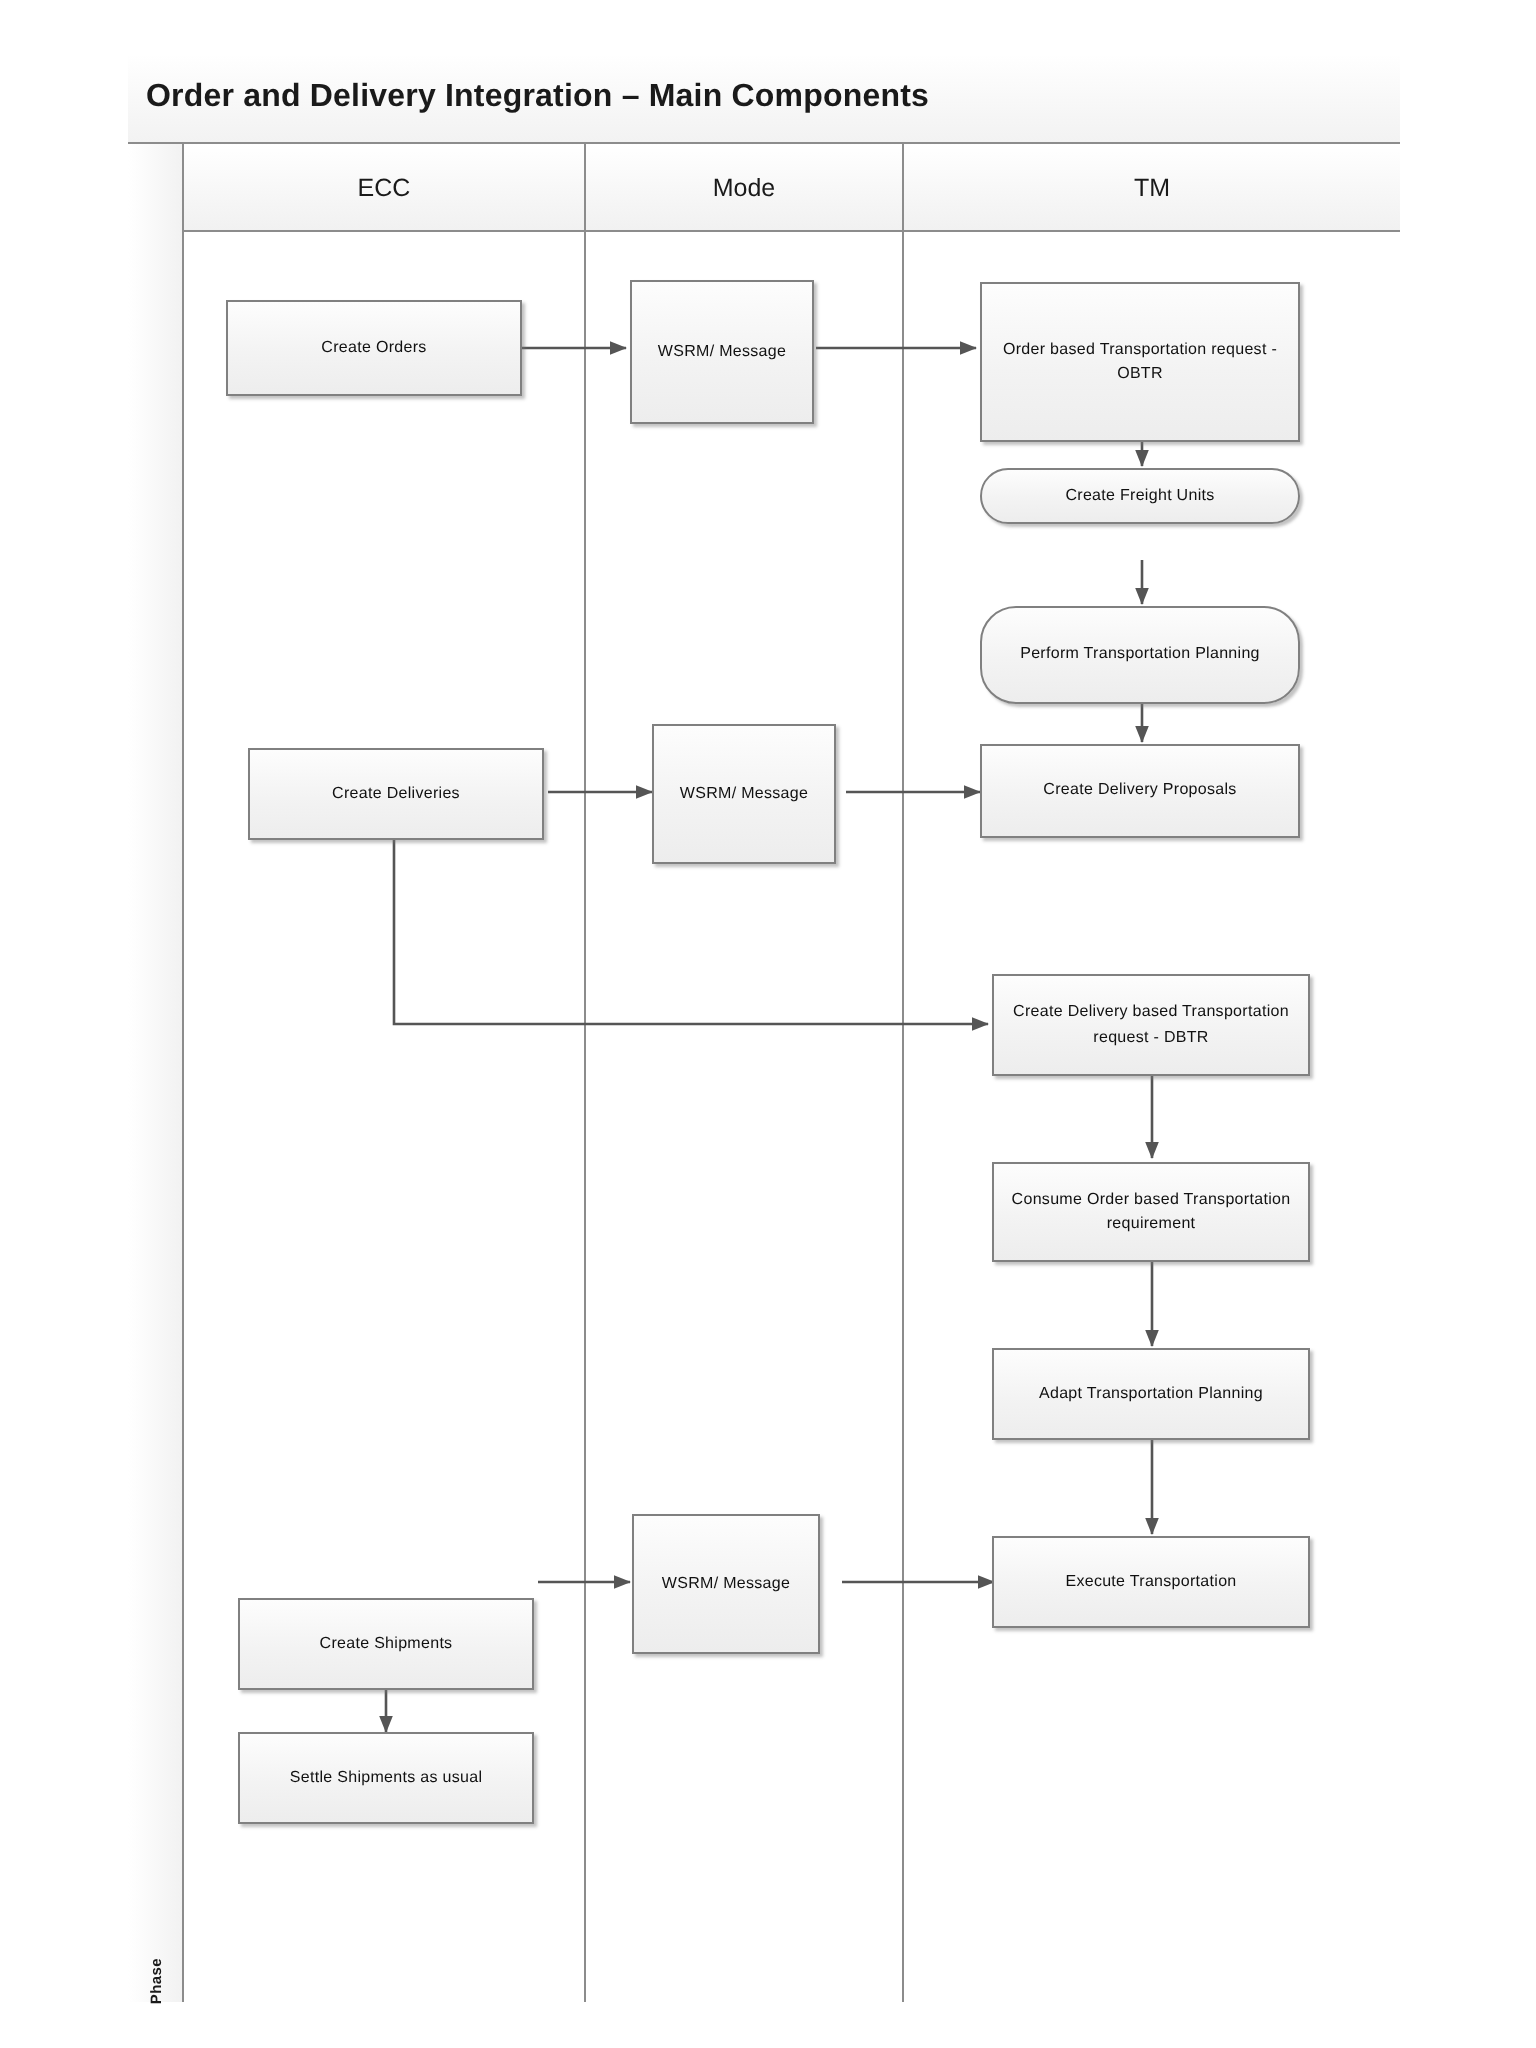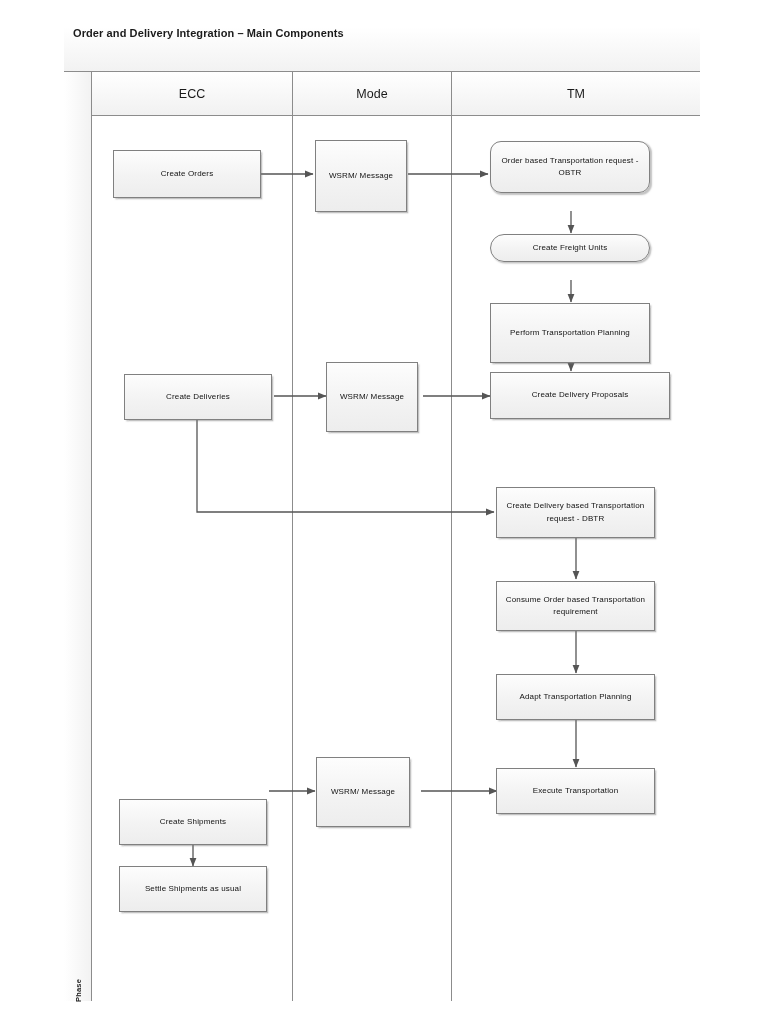--- a/index.html
+++ b/index.html
@@ -37,22 +37,23 @@
   .pool-title {
     position: absolute;
     left: 64px;
     top: 27px;
     width: 636px;
     height: 45px;
     box-sizing: border-box;
     border-bottom: 1px solid #8c8c8c;
     background: linear-gradient(to bottom, #ffffff 0%, #f2f2f2 100%);
     display: flex;
+    align-items: center;
     padding-left: 9px;
-    font-size: 11px;
+    font-size: 16px;
     font-weight: 600;
     letter-spacing: .1px;
     color: #1a1a1a;
   }
 
   
   .phase-band {
     position: absolute;
     left: 64px;
     top: 72px;
@@ -225,33 +226,33 @@
   </div>
 
   <div class="node" style="left:326px; top:362px; width:92px; height:70px;">
     <span>WSRM/ Message</span>
   </div>
 
   <div class="node" style="left:316px; top:757px; width:94px; height:70px;">
     <span>WSRM/ Message</span>
   </div>
 
-  <div class="node" style="left:490px; top:141px; width:160px; height:52px;border-radius:11px;">
+  <div class="node" style="left:490px; top:141px; width:160px; height:80px;">
     <span>Order based Transportation request - OBTR</span>
   </div>
 
   <div class="node" style="left:490px; top:234px; width:160px; height:28px;border-radius:17px;">
     <span>Create Freight Units</span>
   </div>
 
-  <div class="node" style="left:490px; top:303px; width:160px; height:60px;">
+  <div class="node" style="left:490px; top:303px; width:160px; height:49px;border-radius:18px;">
     <span>Perform Transportation Planning</span>
   </div>
 
-  <div class="node" style="left:490px; top:372px; width:180px; height:47px;">
+  <div class="node" style="left:490px; top:372px; width:160px; height:47px;">
     <span>Create Delivery Proposals</span>
   </div>
 
   <div class="node" style="left:496px; top:487px; width:159px; height:51px;">
     <span>Create Delivery based Transportation request - DBTR</span>
   </div>
 
   <div class="node" style="left:496px; top:581px; width:159px; height:50px;">
     <span>Consume Order based Transportation requirement</span>
   </div>

